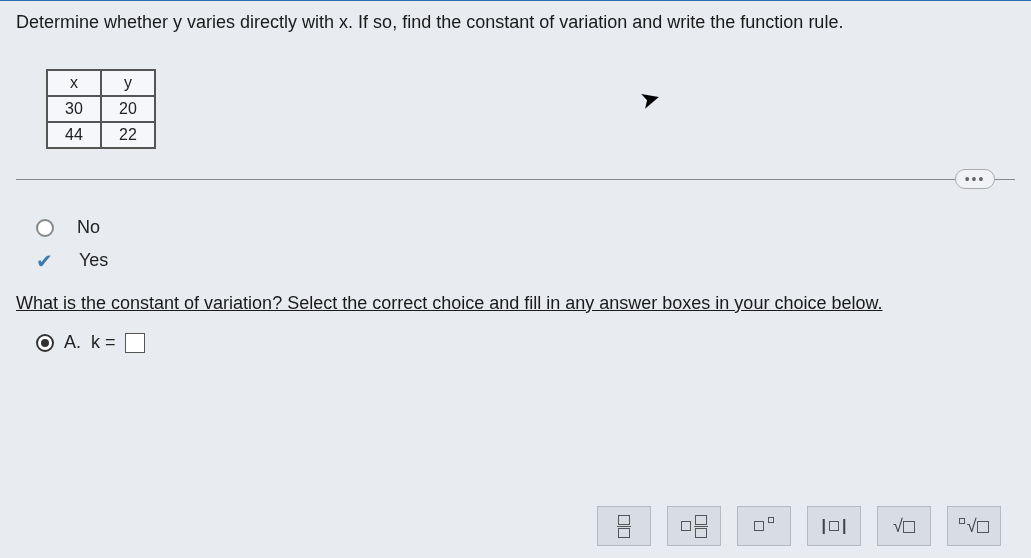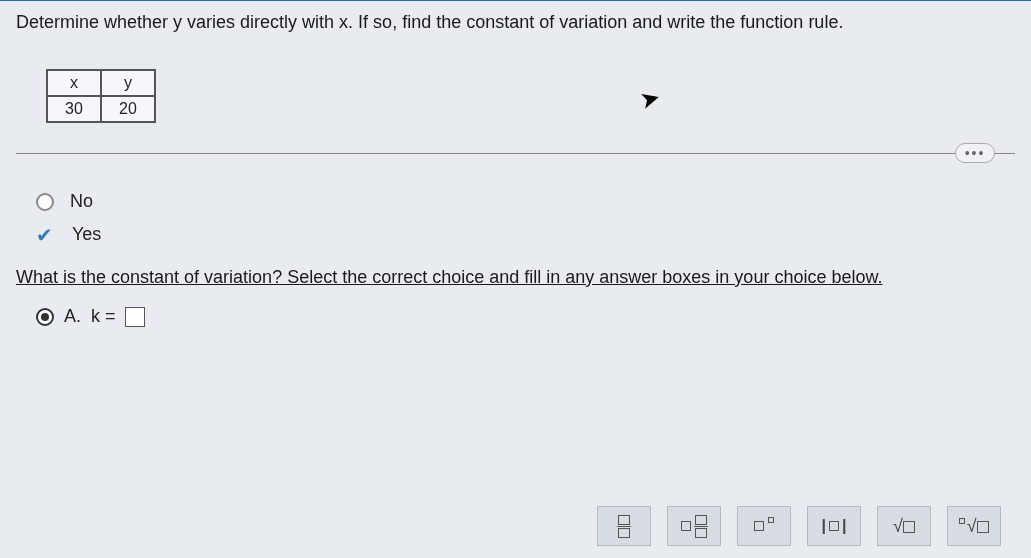--- a/index.html
+++ b/index.html
@@ -54,21 +54,21 @@
       align-items: center;
       justify-content: center;
       font-size: 14px;
       letter-spacing: 2px;
       color: #666;
       cursor: pointer;
     }
     .option-row {
       display: flex;
       align-items: center;
-      gap: 16px;
+      gap: 23px;
       margin-left: 20px;
       margin-bottom: 12px;
       font-size: 18px;
     }
     .radio-empty {
       width: 18px;
       height: 18px;
       border: 2px solid #888;
       border-radius: 50%;
       background: #fff;
@@ -182,20 +182,24 @@
 <table class="data-table">
   <tbody>
       <tr>
     <td>x</td>
     <td>y</td>
   </tr>
   <tr>
     <td>30</td>
     <td>20</td>
   </tr>
+  <tr>
+    <td>44</td>
+    <td>22</td>
+  </tr>
 </tbody>
   </table>
 
 <div class="separator-row">
   <hr class="separator-line">
   <div class="ellipsis-btn">•••</div>
 </div>
 
 <div class="option-row">
   <span class="radio-empty"></span>

